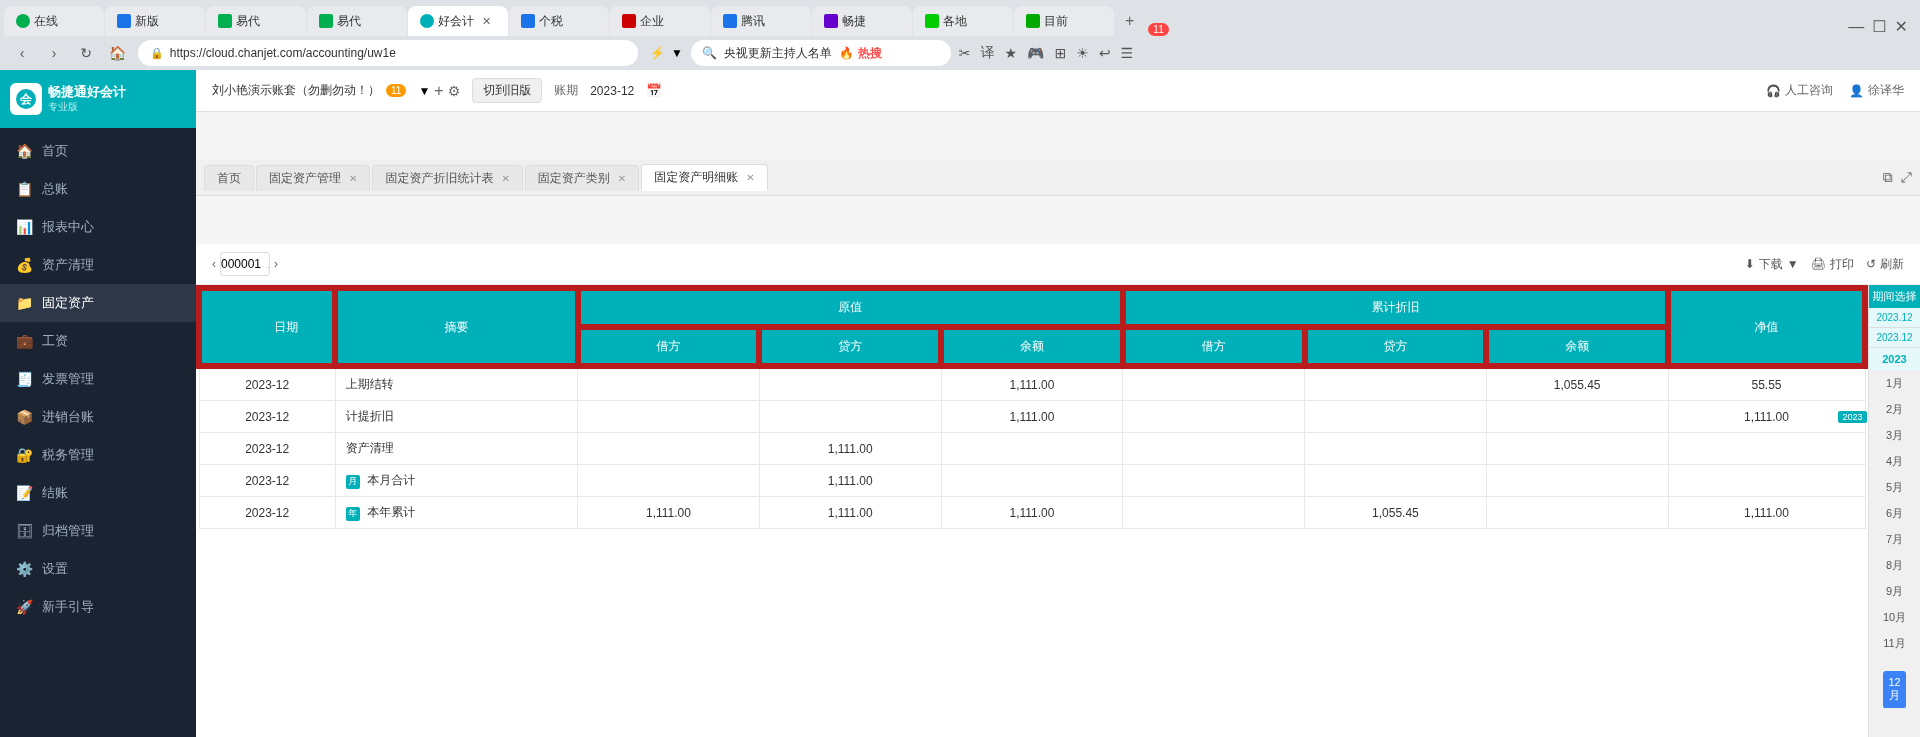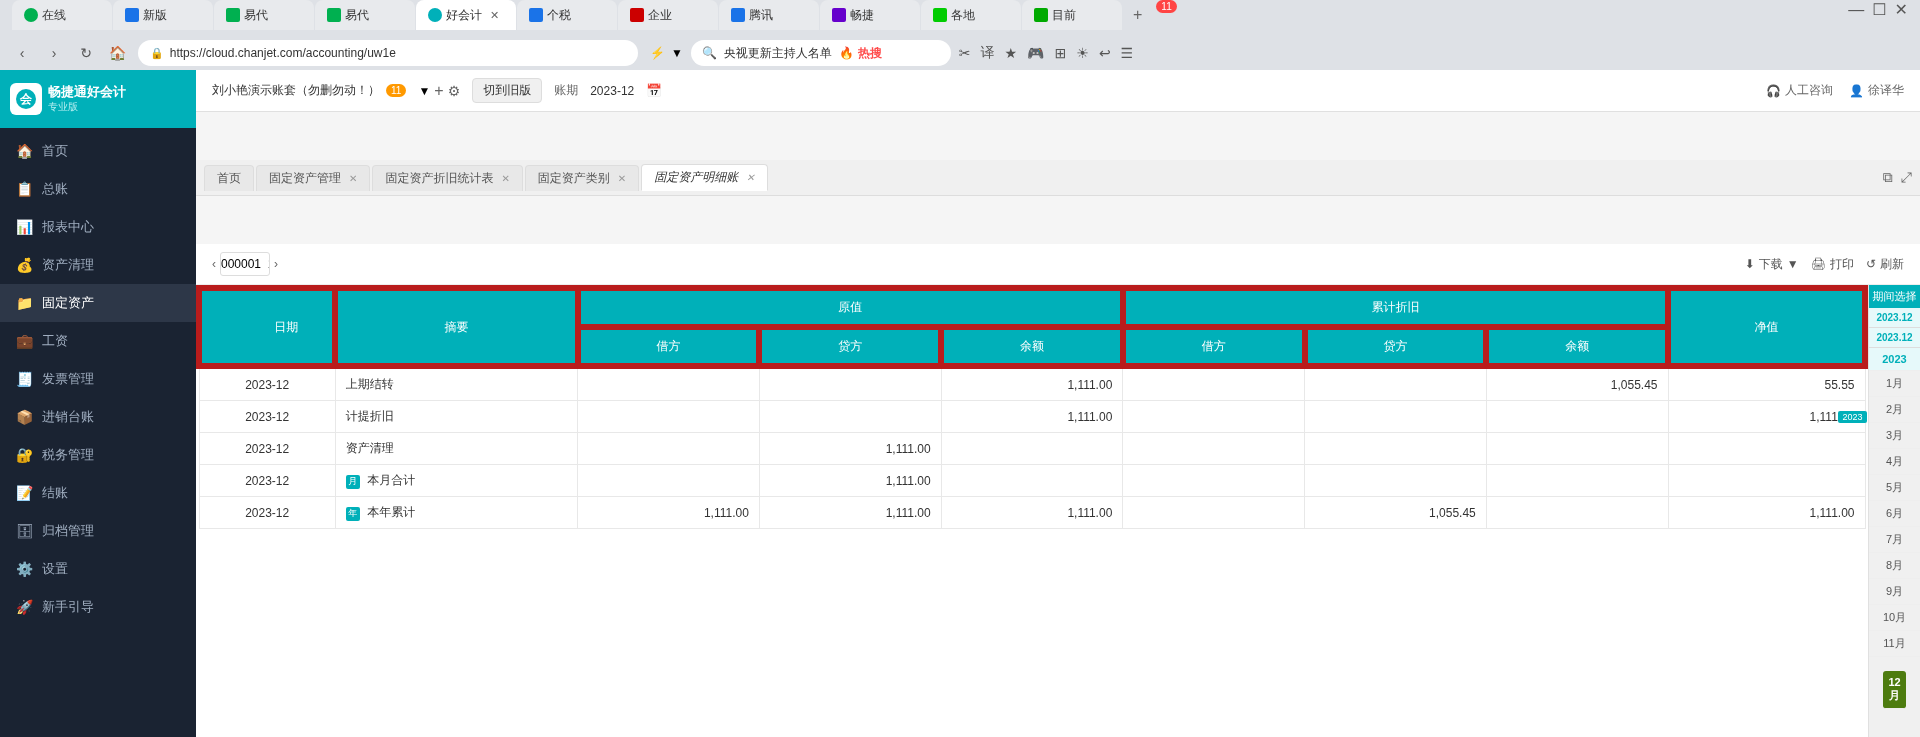--- a/index.html
+++ b/index.html
@@ -1,20 +1,20 @@
 <!DOCTYPE html>
 <html><head>
   <meta charset="utf-8">
   <style>
     * { box-sizing: border-box; margin: 0; padding: 0; }
     body { font-family: 'Microsoft YaHei', Arial, sans-serif; font-size: 12px; background: #f0f0f0; overflow: hidden; width: 1920px; height: 737px; }
 
     
     .browser-chrome { background: #dee1e6; height: 70px; }
-    .tab-bar { display: flex; align-items: flex-start; height: 36px; background: #dee1e6; padding-left: 12px; }
+    .tab-bar { display: flex; align-items: flex-end; height: 36px; background: #dee1e6; padding-left: 4px; }
     .tab { display: flex; align-items: center; height: 30px; padding: 0 12px; border-radius: 8px 8px 0 0; font-size: 12px; color: #333; background: #e8eaed; margin-right: 1px; cursor: pointer; min-width: 100px; gap: 4px; }
     .tab.active { background: #fff; }
     .tab .close-btn { margin-left: 4px; color: #666; font-size: 11px; }
     .tab-new { padding: 0 10px; font-size: 16px; color: #666; cursor: pointer; display: flex; align-items: center; height: 30px; }
 
     .address-bar { display: flex; align-items: center; height: 34px; background: #dee1e6; padding: 0 10px; gap: 8px; }
     .nav-btn { width: 24px; height: 24px; display: flex; align-items: center; justify-content: center; cursor: pointer; color: #555; font-size: 14px; border-radius: 50%; }
     .url-bar { flex: 1; height: 26px; background: #fff; border-radius: 13px; display: flex; align-items: center; padding: 0 12px; font-size: 12px; color: #333; max-width: 500px; }
     .url-icon { color: #1a73e8; margin-right: 6px; font-size: 11px; }
     .search-box { height: 26px; background: #fff; border-radius: 13px; display: flex; align-items: center; padding: 0 12px; font-size: 12px; color: #333; min-width: 200px; }
@@ -36,21 +36,21 @@
     
     .top-bar { background: #fff; height: 42px; display: flex; align-items: center; padding: 0 16px; border-bottom: 1px solid #e0e0e0; gap: 12px; }
     .user-info { display: flex; align-items: center; gap: 6px; font-size: 12px; color: #333; }
     .btn-switch { background: #f0f0f0; border: 1px solid #ddd; border-radius: 4px; padding: 3px 10px; font-size: 12px; color: #333; cursor: pointer; }
     .top-bar-right { margin-left: auto; display: flex; align-items: center; gap: 16px; }
     .service-btn { display: flex; align-items: center; gap: 4px; font-size: 12px; color: #666; cursor: pointer; }
 
     
     .content-tabs { display: flex; align-items: center; background: #f0f0f0; border-bottom: 1px solid #ddd; height: 36px; padding: 0 8px; gap: 2px; }
     .content-tab { display: flex; align-items: center; gap: 4px; padding: 4px 12px; border-radius: 4px 4px 0 0; font-size: 12px; color: #555; cursor: pointer; background: #e8e8e8; border: 1px solid #ddd; border-bottom: none; }
-    .content-tab.active { background: #fff; color: #333; border-bottom: 1px solid #fff; font-style: italic; }
+    .content-tab.active { background: #fff; color: #333; border-bottom: 1px solid #fff; }
     .content-tab .tab-close { font-size: 10px; color: #999; margin-left: 4px; }
     .tab-window-btns { margin-left: auto; display: flex; gap: 8px; }
     .win-btn { font-size: 14px; color: #666; cursor: pointer; }
 
     
     .content-area { flex: 1; background: #fff; display: flex; flex-direction: column; overflow: hidden; position: relative; }
 
     
     .pagination-bar { display: flex; align-items: center; padding: 8px 16px; border-bottom: 1px solid #eee; gap: 8px; }
     .page-nav { display: flex; align-items: center; gap: 4px; font-size: 13px; color: #333; }
@@ -59,28 +59,28 @@
     .action-btns-right { margin-left: auto; display: flex; gap: 12px; align-items: center; }
     .action-btn { display: flex; align-items: center; gap: 4px; font-size: 12px; color: #555; cursor: pointer; }
 
     
     .table-wrapper { flex: 1; overflow: auto; }
     table { width: 100%; border-collapse: collapse; font-size: 12px; }
     thead tr th { background: #00b0b9; color: #fff; padding: 8px 10px; text-align: center; border: 6px solid #b91c1c; font-weight: normal; white-space: nowrap; }
     tbody tr td { padding: 7px 10px; border: 1px solid #e8e8e8; text-align: center; color: #333; white-space: nowrap; }
     tbody tr td.desc { text-align: left; }
     .row-badge { display: inline-flex; align-items: center; justify-content: center; width: 14px; height: 14px; background: #00b0b9; color: #fff; font-size: 9px; border-radius: 2px; margin-right: 4px; }
-    .num-val { text-align: right; }
+    .num-val { }
 
     
     .period-panel { width: 52px; background: #f0f0f0; border-left: 1px solid #e0e0e0; display: flex; flex-direction: column; overflow: hidden; }
     .period-title { background: #00b0b9; color: #fff; text-align: center; padding: 4px 2px; font-size: 11px; writing-mode: horizontal-tb; }
-    .period-selected { background: #e6f9fa; color: #00b0b9; text-align: center; padding: 4px 2px; font-size: 11px; font-weight: bold; }
+    .period-selected { background: #e6f9fa; color: #00b0b9; text-align: center; padding: 4px 2px; font-size: 11px; }
     .period-item { text-align: center; padding: 5px 2px; font-size: 11px; color: #555; cursor: pointer; border-bottom: 1px solid #eee; }
-    .period-item.active { background: #4d7c0f; color: #fff; border-radius: 3px; margin: 14px; font-weight: bold; }
+    .period-item.active { background: #3b82f6; color: #fff; border-radius: 3px; margin: 14px; }
     .period-item.selected-year { background: #e6f9fa; color: #00b0b9; font-weight: bold; }
 
     
     ::-webkit-scrollbar { width: 6px; height: 6px; }
     ::-webkit-scrollbar-track { background: #f1f1f1; }
     ::-webkit-scrollbar-thumb { background: #ccc; border-radius: 3px; }
   </style>
 </head>
 <body>
 

